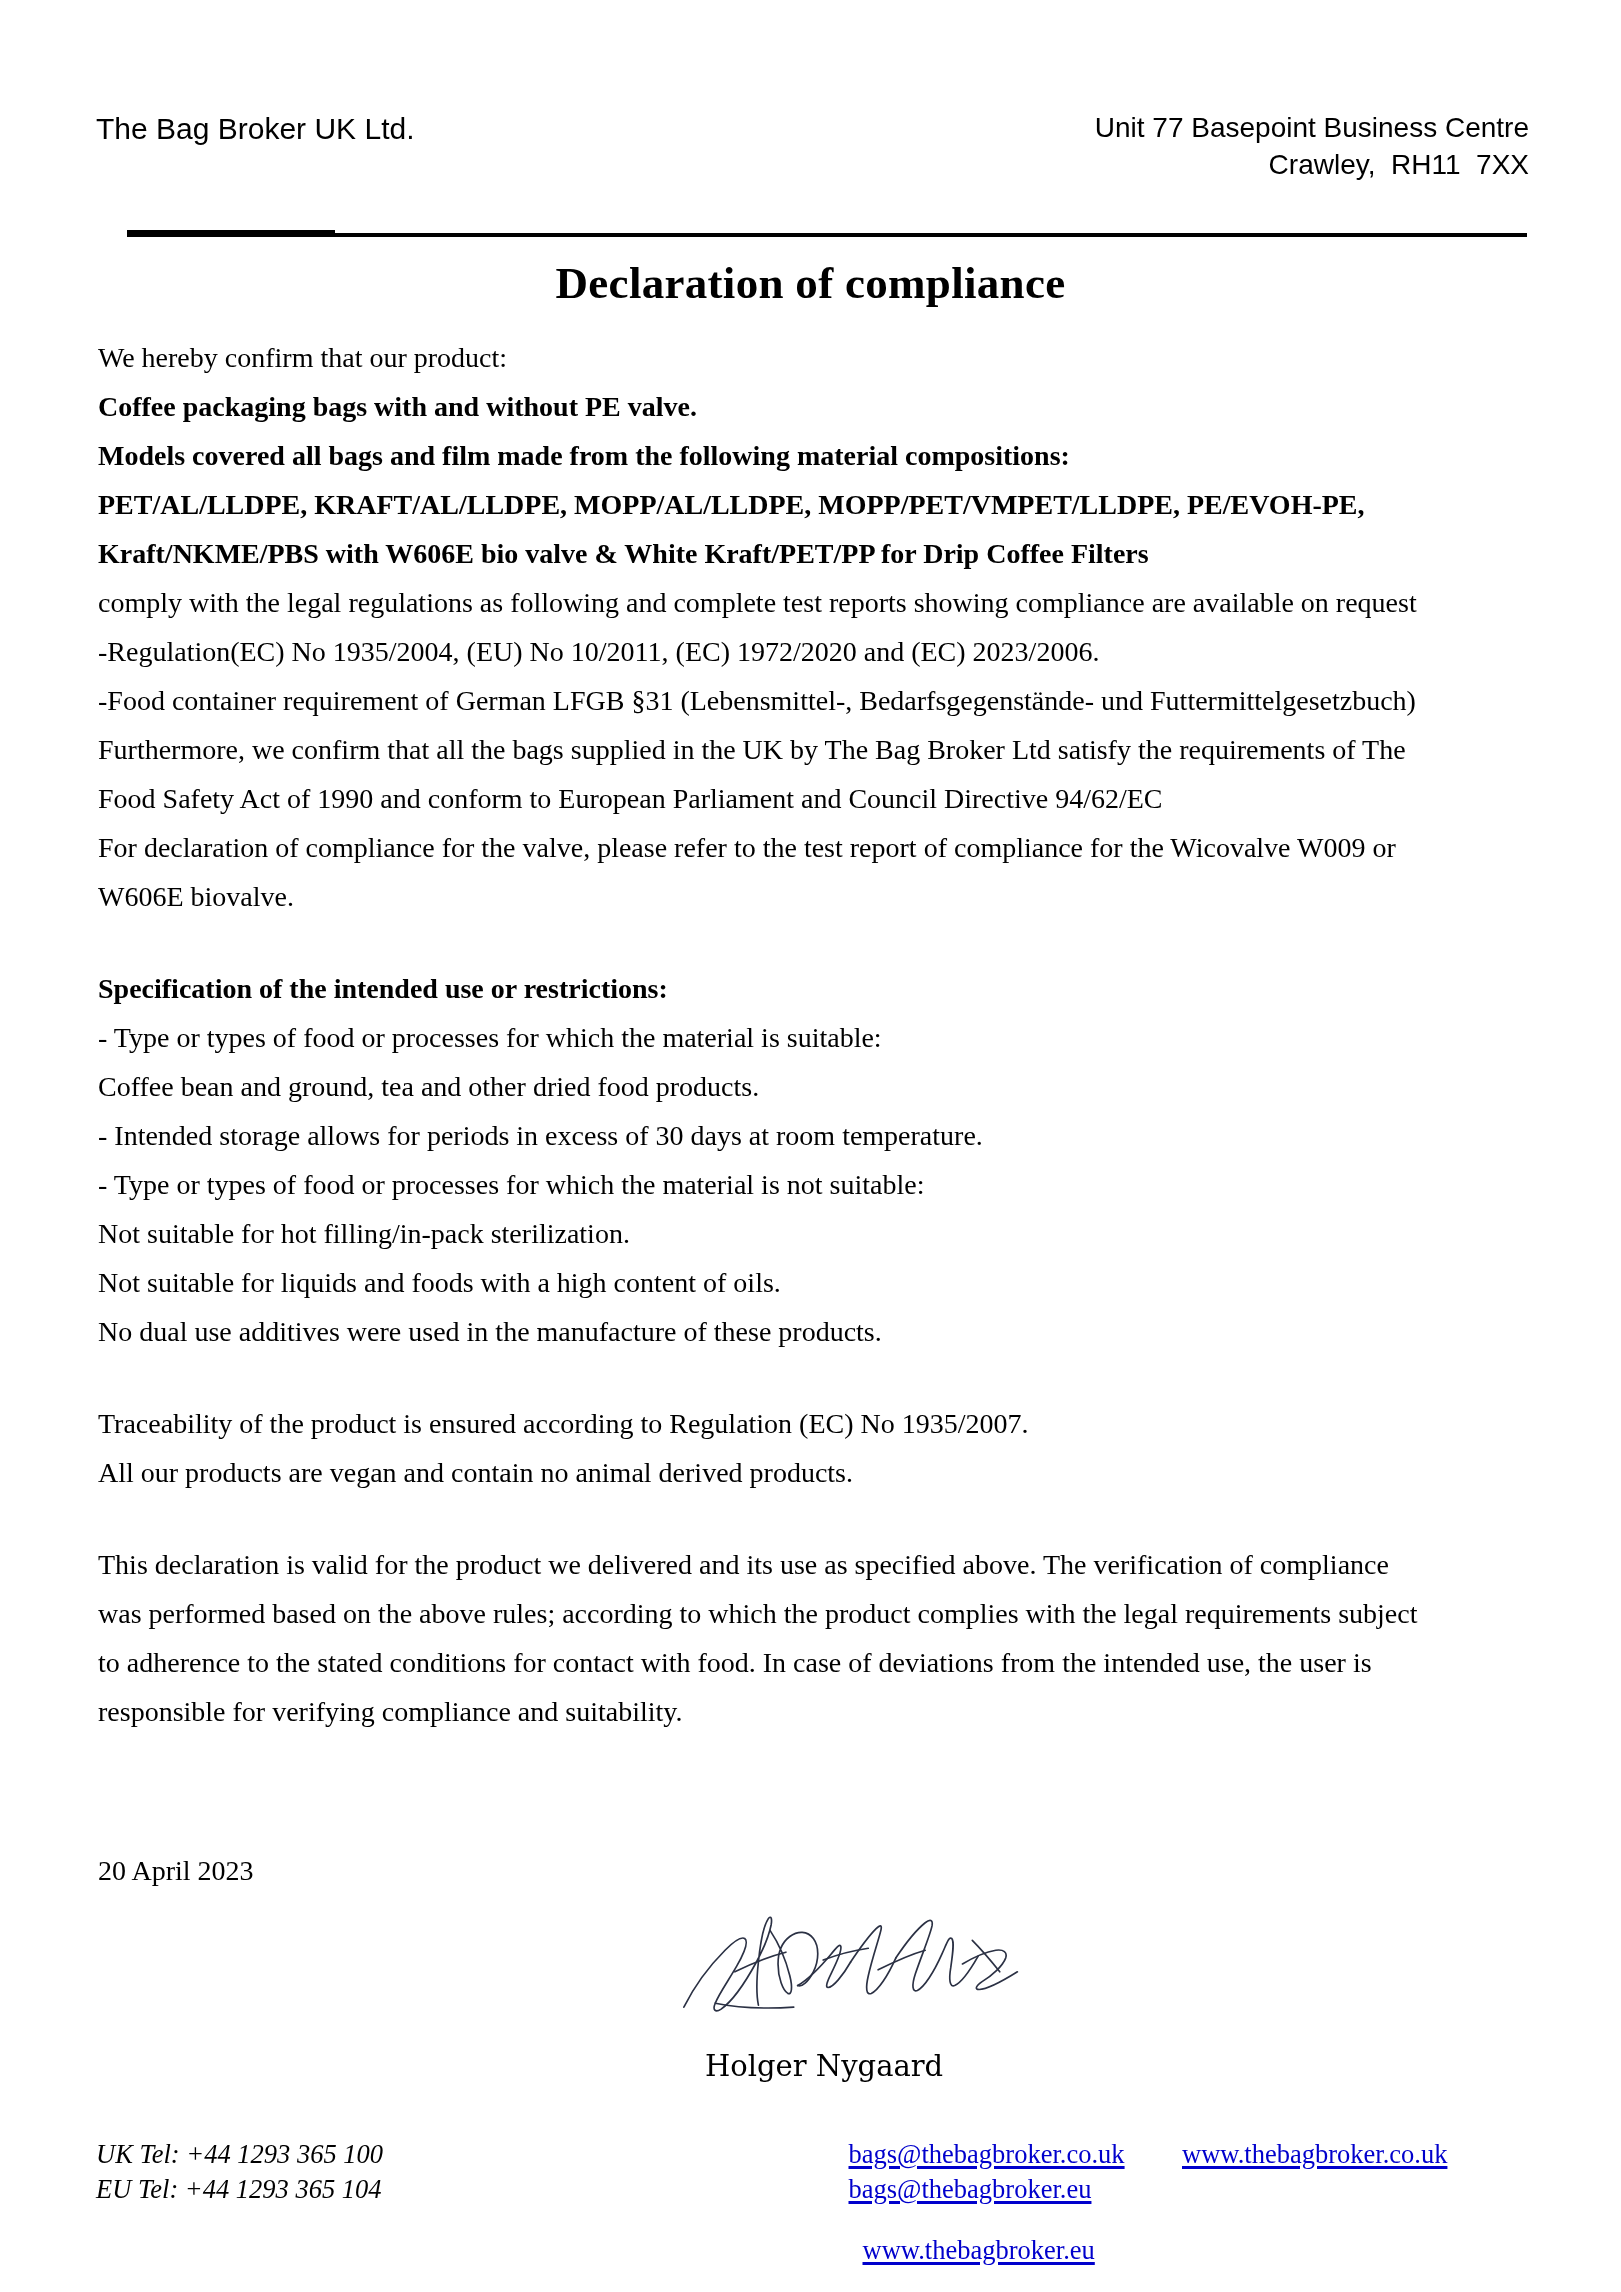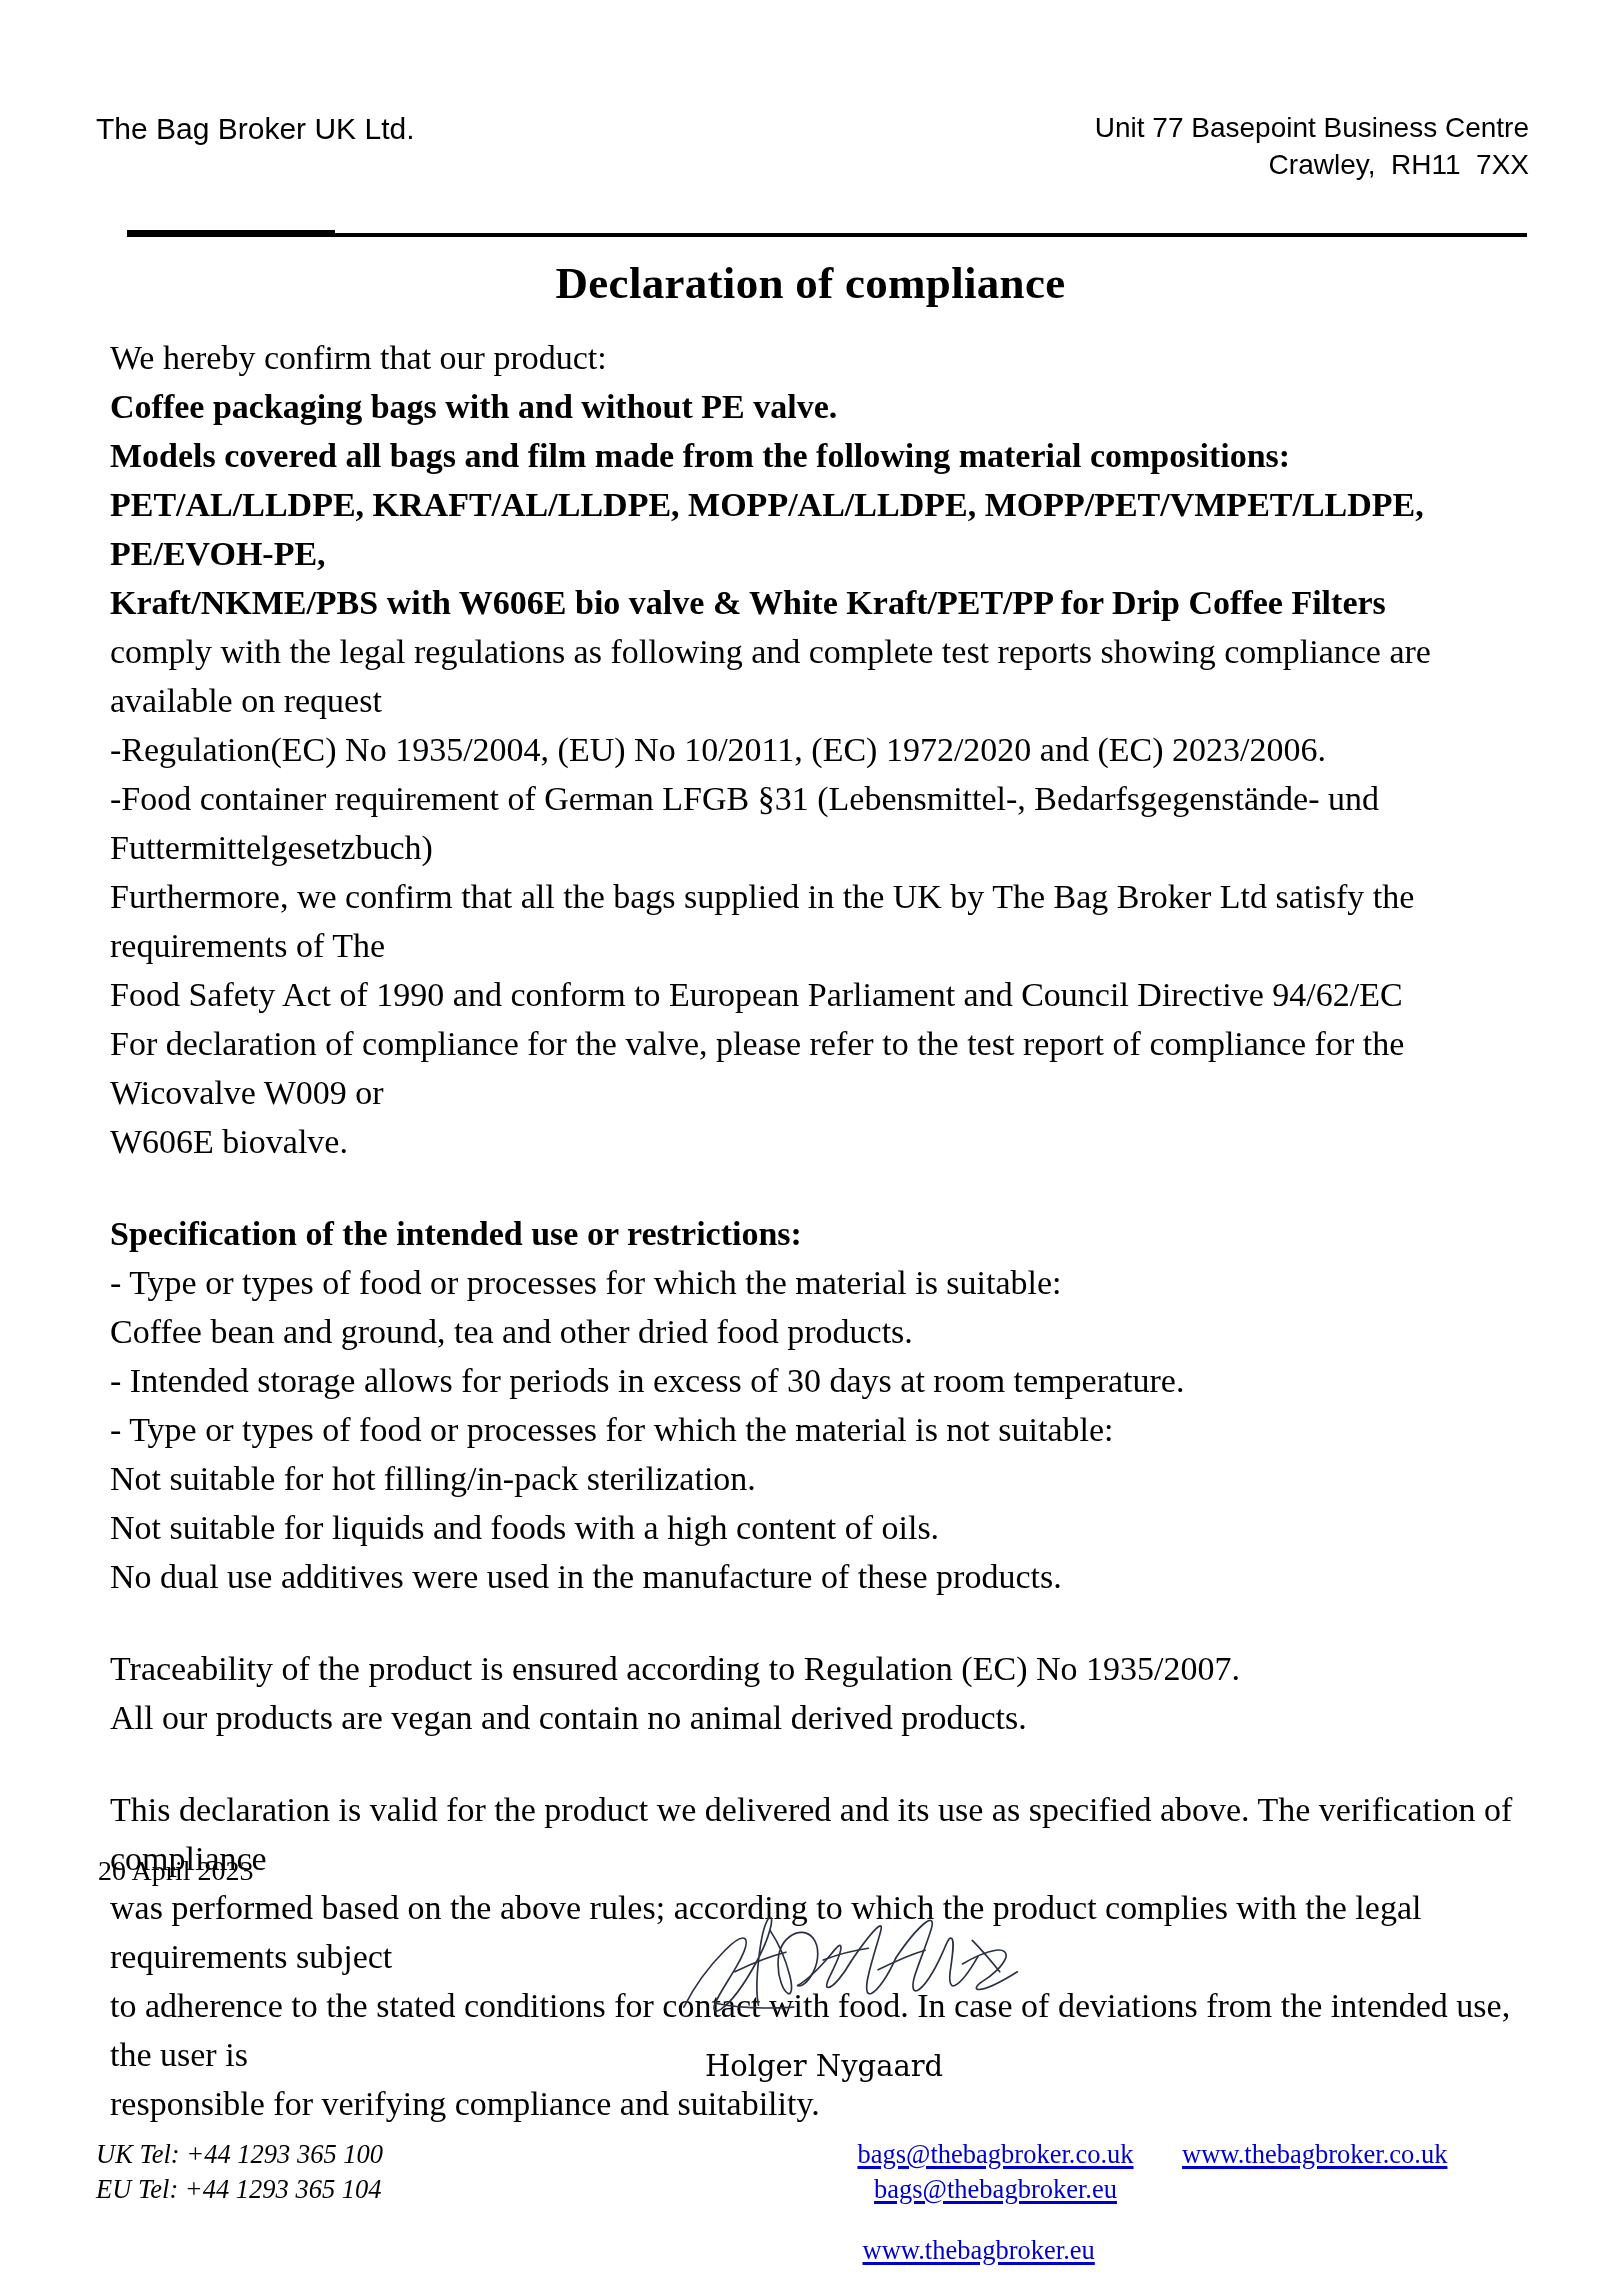--- a/index.html
+++ b/index.html
@@ -77,24 +77,24 @@
     width: 1621px;
     text-align: center;
     font-size: 45px;
     font-weight: bold;
     letter-spacing: 0.3px;
   }
 
   
   .body-block {
     position: absolute;
-    left: 110px;
+    left: 98px;
     top: 333px;
     width: 1431px;
-    font-size: 34px;
+    font-size: 28px;
     line-height: 49px;
     font-family: Liberation Serif, serif;
   }
   .line { white-space: pre-wrap; }
   .b { font-weight: bold; }
   .indent { }
   .spacer-md { height: 43px; }
 
   
   .date-line {
@@ -146,21 +146,21 @@
     justify-content: flex-start;
   }
   .links-row.second { justify-content: space-between; flex-direction: column; }
   .link {
     color: #0000cc;
     text-decoration: underline;
     text-decoration-thickness: 2.5px;
     text-underline-offset: 2.9px;
     white-space: nowrap;
   }
-  .lw1 { width: 294px; text-align: center; }
+  .lw1 { width: 294px; }
   .lw2 { width: 294px; margin-left: 14px; }
 </style>
 </head>
 <body>
 
 <div class="page">
 
   <div class="header">
     <div class="company-name">The Bag Broker UK Ltd.</div>
     <div class="address">

